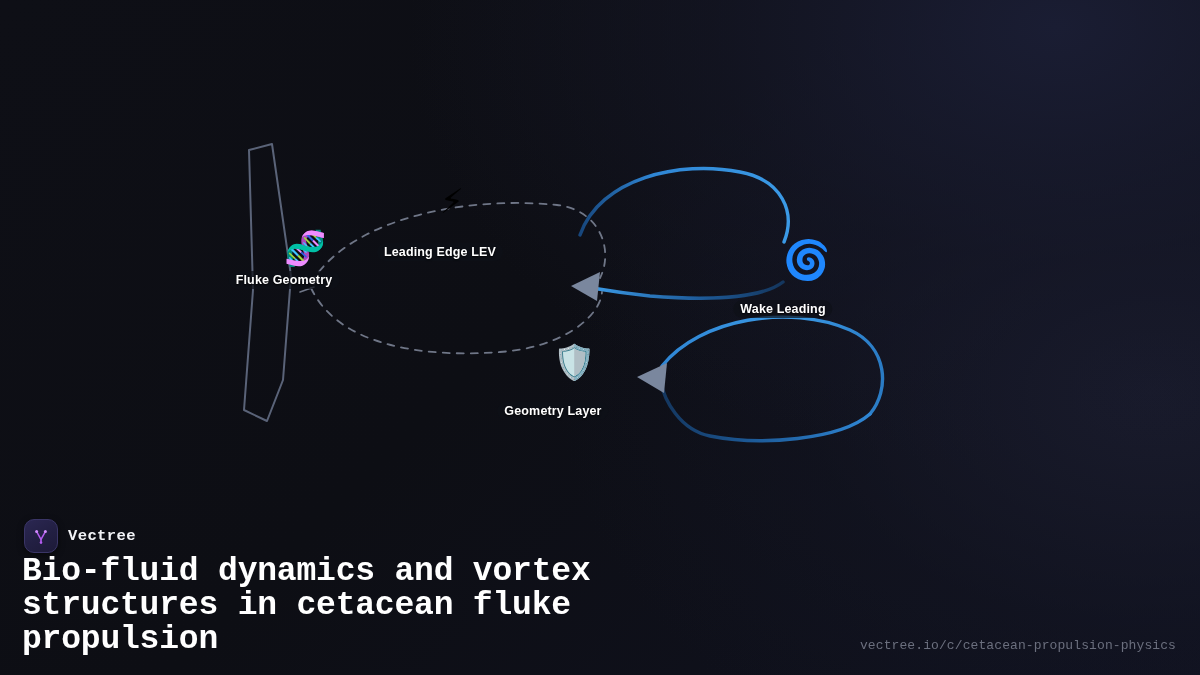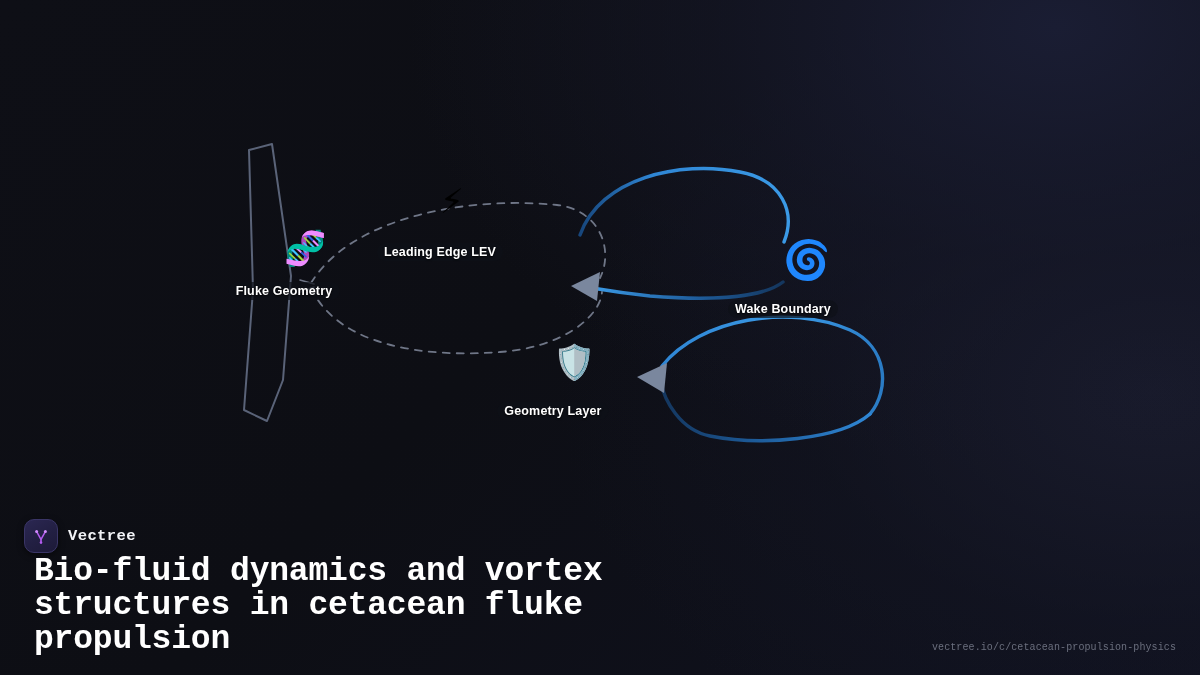--- a/index.html
+++ b/index.html
@@ -95,29 +95,28 @@
     position: absolute;
     left: 22px;
     top: 60px;
     width: 700px;
     color: #ffffff;
     font-family: "Liberation Mono", monospace;
     font-size: 33px;
     font-weight: bold;
     line-height: 1.03;
     letter-spacing: -0.2px;
-    margin-left: 12px;
   }
   #site-url {
     position: absolute;
     right: 24px;
     bottom: 22px;
     color: #6b6f7e;
     font-family: "Liberation Mono", monospace;
-    font-size: 10px;
+    font-size: 13px;
     letter-spacing: 0.1px;
   }
 </style>
 </head>
 <body>
 
 <div id="stage">
 
   <div id="diagram">
     <svg width="1200" height="480" viewBox="0 0 1200 480" xmlns="http://www.w3.org/2000/svg">
@@ -169,24 +168,24 @@
     <div class="node-emoji" style="left:440px; top:201px; width:0; transform:translate(-50%,-50%); font-size:34px;">
       <span>⚡</span>
     </div>
     <div class="node-emoji" style="left:553px; top:362px; width:0; transform:translate(-50%,-50%); font-size:34px;">
       <span>🛡️</span>
     </div>
     <div class="node-emoji" style="left:783px; top:260px; width:0; transform:translate(-50%,-50%); font-size:38px;">
       <span>🌀</span>
     </div>
 
-    <div class="node-label" style="left:284px; top:282px;">Fluke Geometry</div>
+    <div class="node-label" style="left:284px; top:271px;">Fluke Geometry</div>
     <div class="node-label" style="left:440px; top:243px;">Leading Edge LEV</div>
     <div class="node-label" style="left:553px; top:402px;">Geometry Layer</div>
-    <div class="node-label" style="left:783px; top:300px;">Wake Boundary</div>
+    <div class="node-label" style="left:783px; top:300px;">Wake Leading</div>
   </div>
 
   <div id="footer">
 
     <div id="brand-row">
       <div id="brand-logo">
         <svg width="20" height="20" viewBox="0 0 20 20" xmlns="http://www.w3.org/2000/svg">
           <g stroke="#b45cf0" stroke-width="1.5" stroke-linecap="round" fill="none">
             <path d="M6.2 6.6 L10 13.4 L13.8 6.6"></path>
             <path d="M10 13.4 L10 16.2"></path>

